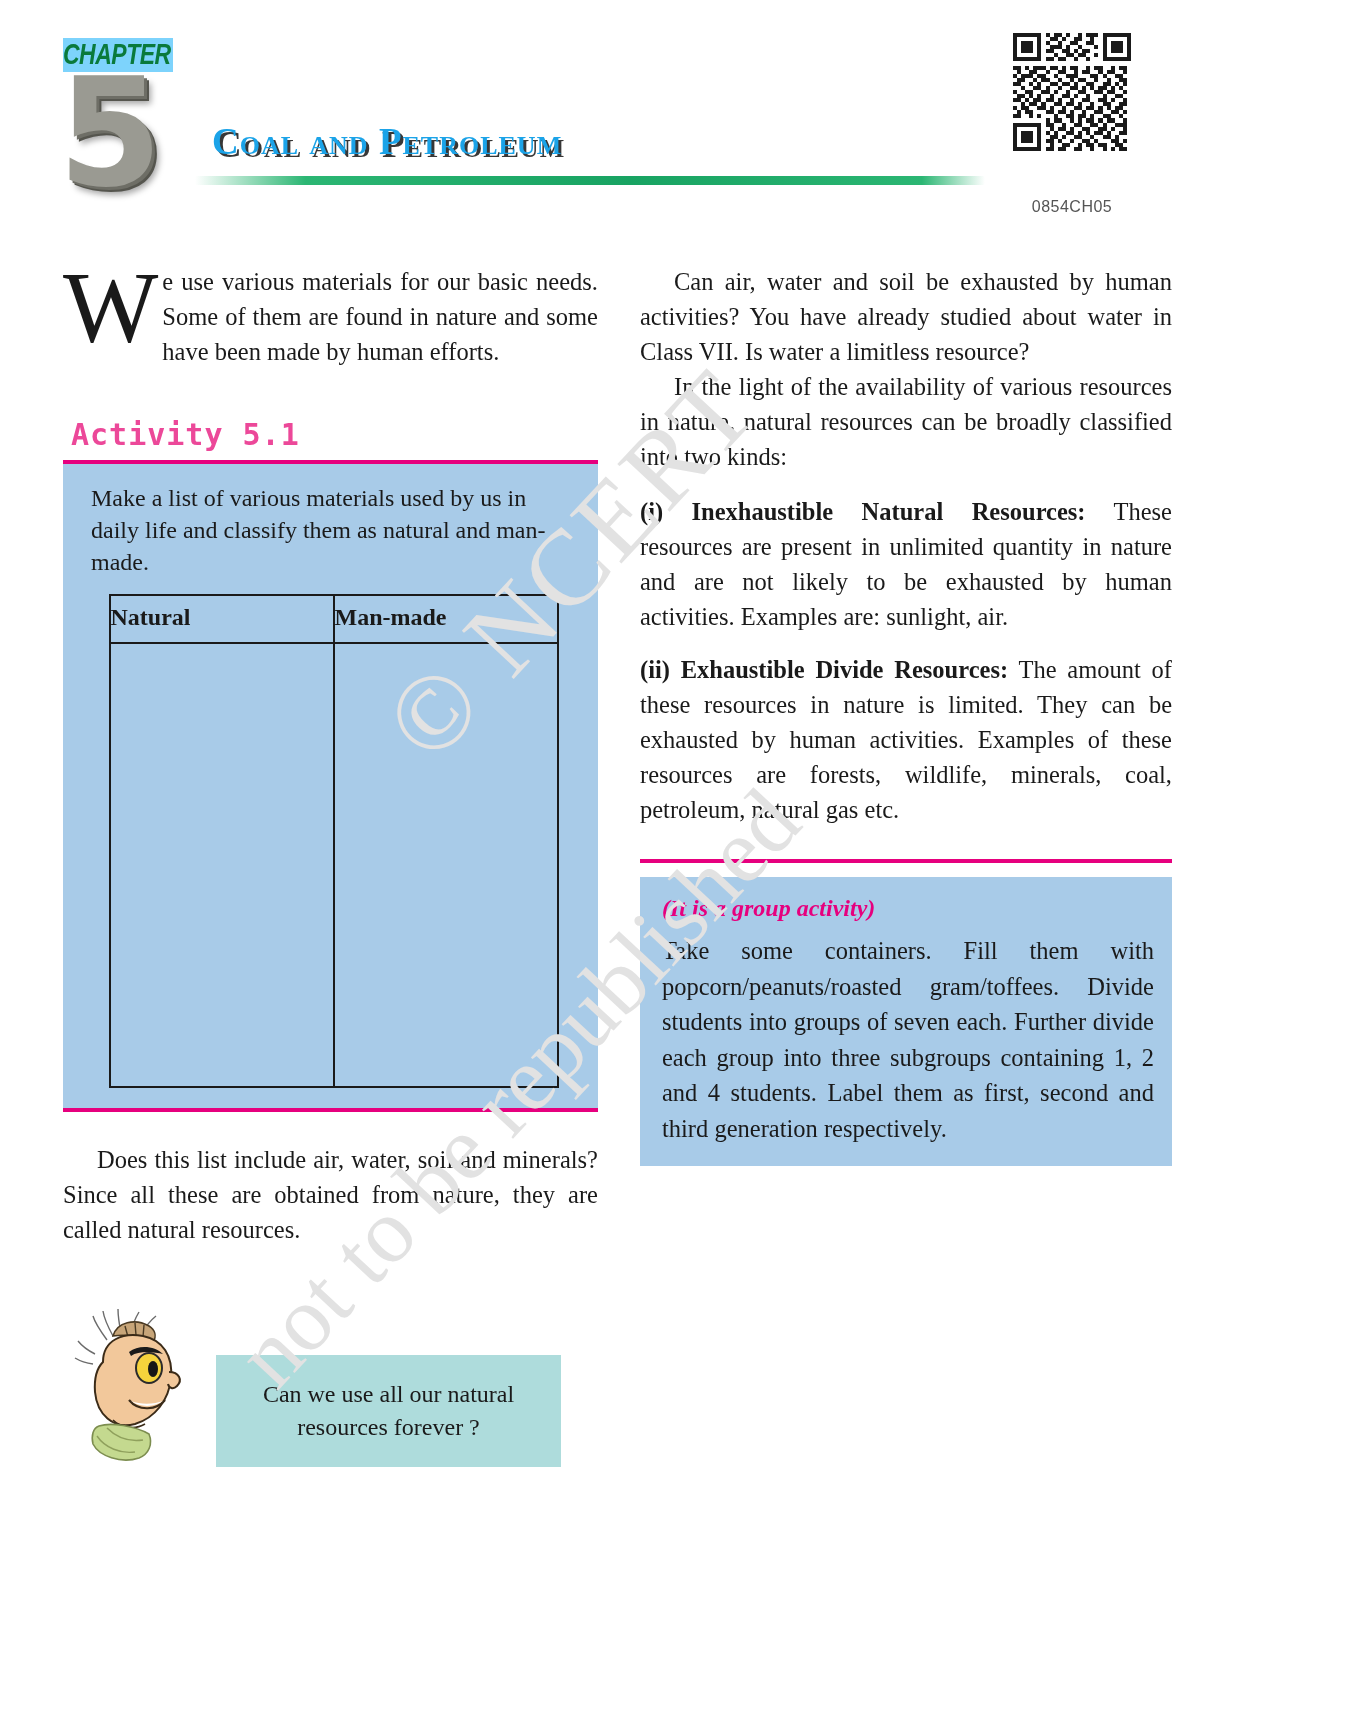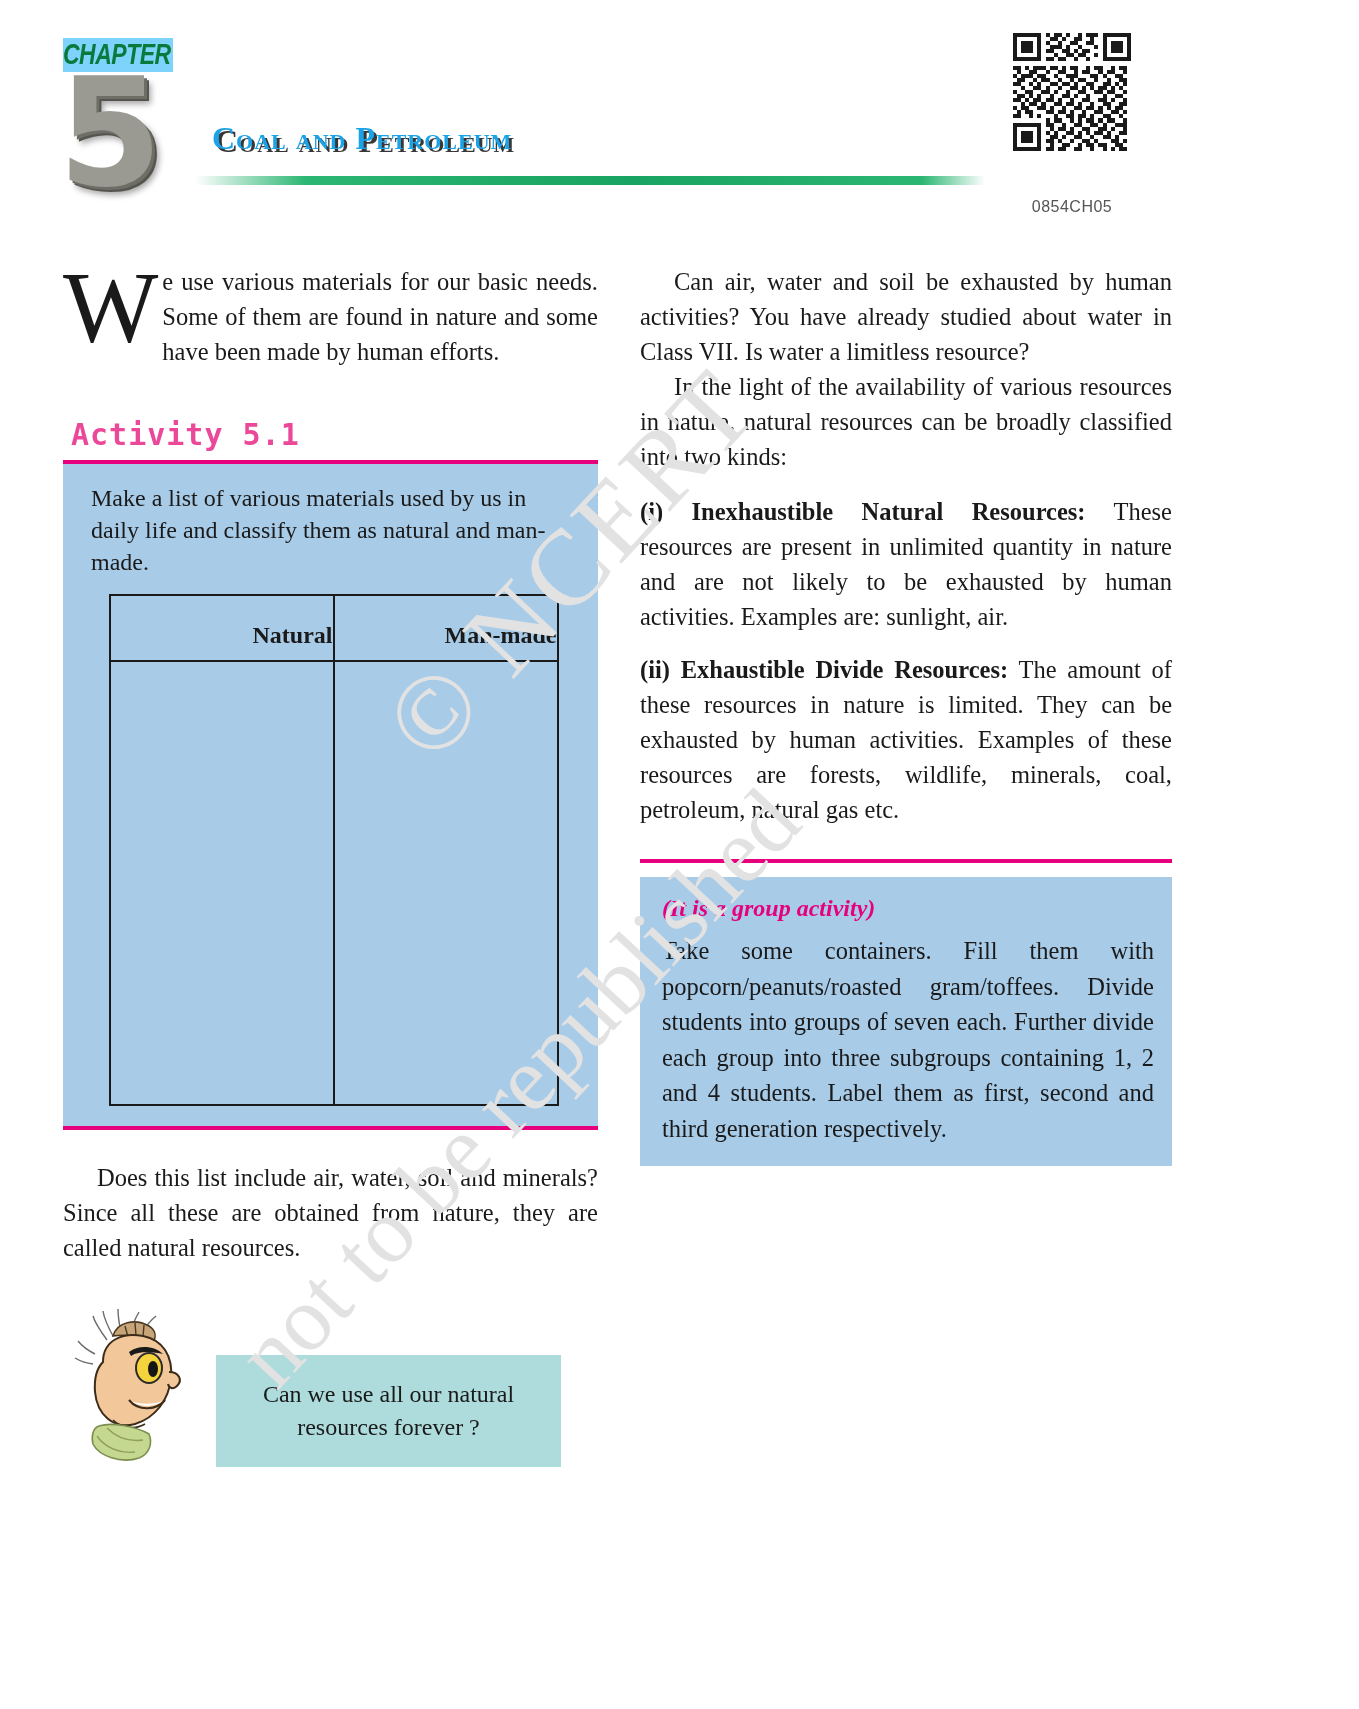--- a/index.html
+++ b/index.html
@@ -70,21 +70,21 @@
     text-shadow:
        3px 3px 0 #6e6e66,
        5px 5px 0 #55554e,
        7px 8px 6px rgba(0,0,0,0.35);
     letter-spacing:-6px;
   }
   .chapter-title{
     position:absolute;left:212px;top:120px;
     font-family:"Liberation Serif",serif;
     font-weight:bold;
-    font-size:32px;
+    font-size:37px;
     color:#1ba3e8;
     font-variant:small-caps;
     letter-spacing:1px;
     text-shadow:3px 3px 0 rgba(20,20,20,0.85);
     white-space:nowrap;
   }
   .green-rule{
     position:absolute;left:195px;top:176px;
     width:790px;height:9px;
     background:linear-gradient(to right,#ffffff 0%,#2bb673 14%,#18a362 55%,#2bb673 92%,#ffffff 100%);
@@ -168,22 +168,22 @@
     border-collapse:collapse;
     table-layout:fixed;
   }
   .act-table td,.act-table th{
     border:2px solid #1a1a1a;
     background:#a8cbe8;
   }
   .act-table th{
     font-size:24px;
     font-weight:bold;
-    padding:26px 0 11px 0;
-    text-align:right;
+    padding:8px 0 11px 0;
+    text-align:left;
     font-family:"Liberation Serif",serif;
   }
   .act-table td.cell{height:440px;}
 
   
   .act2-box{
     background:#a8cbe8;
     padding:16px 18px 20px 22px;
     box-sizing:border-box;
   }

